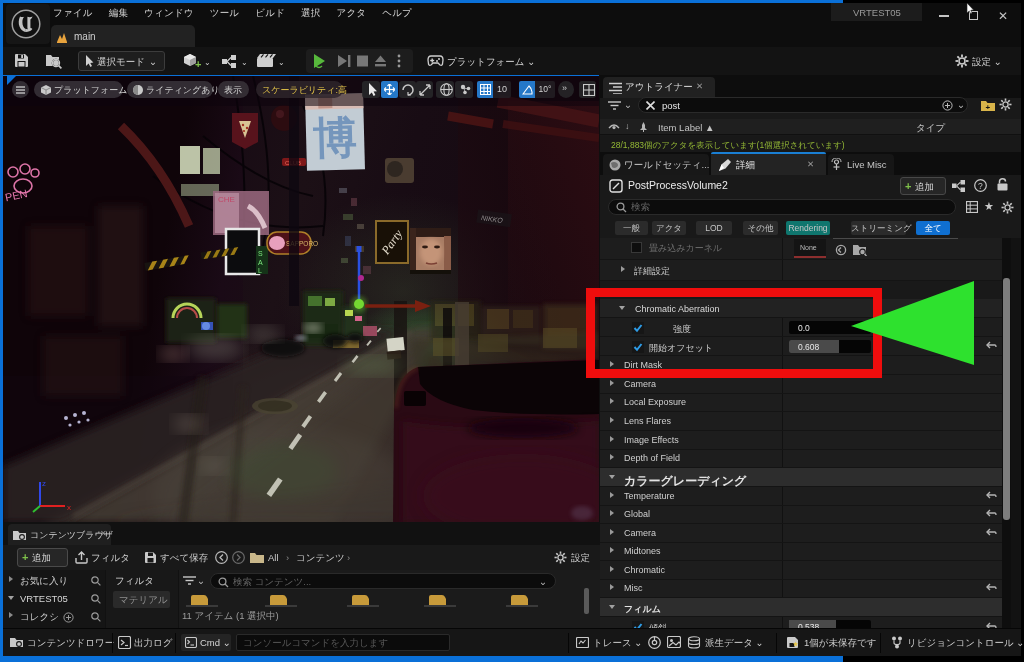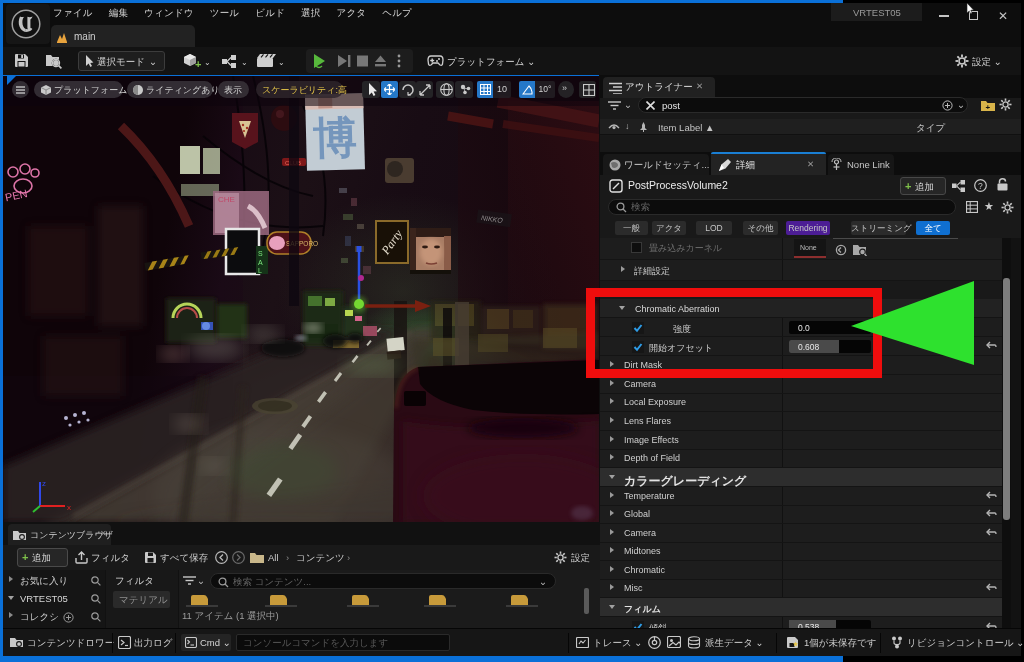--- a/index.html
+++ b/index.html
@@ -543,20 +543,21 @@
         </svg>
     <div class="abs txt" style="left:25px;top:46px;color:#b5b5b5;font-size:9px;">↓</div>
     <svg class="abs" style="left:39px;top:47px;" width="9" height="10">
           <path d="M4.5 0 L6 3 L6 6 L8 8 L1 8 L3 6 L3 3 Z" fill="#b5b5b5"></path>
           <line x1="4.5" y1="8" x2="4.5" y2="10" stroke="#b5b5b5" stroke-width="1"></line>
         </svg>
     <div class="abs txt" style="left:58px;top:47px;color:#c3c3c3;">Item Label ▲</div>
     <div class="abs txt" style="left:316px;top:47px;color:#c3c3c3;">タイプ</div>
 
     <div class="abs" style="left:0;top:61px;width:421px;height:19px;background:#181818;"></div>
+    <div class="abs txt" style="left:11px;top:65px;color:#93b735;font-size:8.5px;">28/1,883個のアクタを表示しています(1個選択されています)</div>
 
     <div class="abs" style="left:0;top:77px;width:421px;height:23px;background:#0d0d0d;"></div>
     <div class="abs" style="left:3px;top:79px;width:106px;height:21px;background:#181818;border-radius:4px 4px 0 0;"></div>
     <svg class="abs" style="left:9px;top:84px;" width="12" height="12">
           <circle cx="6" cy="6" r="5.5" fill="#a8a8a8"></circle>
           <path d="M2 4 Q5 2 8 4 Q10 6 8 8 Q5 10 3 8" fill="#6e6e6e"></path>
         </svg>
     <div class="abs txt" style="left:24px;top:84px;color:#c6c6c6;">ワールドセッティ...</div>
     <div class="abs" style="left:111px;top:77px;width:115px;height:23px;background:#232323;border-top:2px solid #1a7fd4;border-radius:2px 2px 0 0;"></div>
     <svg class="abs" style="left:119px;top:84px;" width="12" height="12">
@@ -565,21 +566,21 @@
         </svg>
     <div class="abs txt" style="left:136px;top:84px;color:#e8e8e8;">詳細</div>
     <div class="abs txt" style="left:207px;top:84px;color:#9a9a9a;font-size:8.5px;">✕</div>
     <div class="abs" style="left:228px;top:79px;width:66px;height:21px;background:#161616;border-radius:4px 4px 0 0;"></div>
     <svg class="abs" style="left:230px;top:83px;" width="13" height="13">
           <circle cx="6.5" cy="4" r="2" fill="none" stroke="#c0c0c0" stroke-width="1.2"></circle>
           <path d="M2 4 Q2 0 6.5 0 M11 4 Q11 0 6.5 0" fill="none" stroke="#c0c0c0" stroke-width="1"></path>
           <line x1="6.5" y1="6" x2="6.5" y2="12" stroke="#c0c0c0" stroke-width="1.2"></line>
           <line x1="3.5" y1="9" x2="9.5" y2="9" stroke="#c0c0c0" stroke-width="1.2"></line>
         </svg>
-    <div class="abs txt" style="left:247px;top:84px;color:#c6c6c6;">None Link</div>
+    <div class="abs txt" style="left:247px;top:84px;color:#c6c6c6;">Live Misc</div>
 
     <div class="abs" style="left:0;top:100px;width:421px;height:22px;background:#191919;"></div>
     <svg class="abs" style="left:9px;top:104px;" width="14" height="14">
           <rect x="1" y="1" width="12" height="12" rx="2.5" fill="none" stroke="#e0e0e0" stroke-width="1.4"></rect>
           <line x1="4" y1="10" x2="10" y2="4" stroke="#e0e0e0" stroke-width="1.4"></line>
         </svg>
     <div class="abs txt" style="left:28px;top:104px;color:#ececec;font-size:10.5px;">PostProcessVolume2</div>
     <div class="abs" style="left:300px;top:102px;width:46px;height:18px;background:#262626;border:1px solid #484848;border-radius:3px;"></div>
     <div class="abs txt" style="left:305px;top:105px;color:#7fc24a;font-size:11px;font-weight:bold;">+</div>
     <div class="abs txt" style="left:315px;top:106px;color:#dcdcdc;">追加</div>
@@ -624,21 +625,21 @@
             <line x1="2.3" y1="10.7" x2="3.9" y2="9.1"></line>
             <line x1="9.1" y1="3.9" x2="10.7" y2="2.3"></line>
           </g>
         </svg>
 
     <div class="abs" style="left:0;top:143px;width:421px;height:20px;background:#191919;"></div>
     <div class="abs txt" style="left:15px;top:146px;width:33px;height:14px;background:#2b2b2b;border-radius:2px;text-align:center;line-height:14px;color:#c6c6c6;font-size:8.5px;">一般</div>
     <div class="abs txt" style="left:52px;top:146px;width:34px;height:14px;background:#2b2b2b;border-radius:2px;text-align:center;line-height:14px;color:#c6c6c6;font-size:8.5px;">アクタ</div>
     <div class="abs txt" style="left:96px;top:146px;width:36px;height:14px;background:#2b2b2b;border-radius:2px;text-align:center;line-height:14px;color:#c6c6c6;font-size:8.5px;">LOD</div>
     <div class="abs txt" style="left:143px;top:146px;width:35px;height:14px;background:#2b2b2b;border-radius:2px;text-align:center;line-height:14px;color:#c6c6c6;font-size:8.5px;">その他</div>
-    <div class="abs txt" style="left:186px;top:146px;width:44px;height:14px;background:#4c1d95;border-radius:2px;text-align:center;line-height:14px;color:#c6c6c6;font-size:8.5px;">Rendering</div>
+    <div class="abs txt" style="left:186px;top:146px;width:44px;height:14px;background:#0f766e;border-radius:2px;text-align:center;line-height:14px;color:#c6c6c6;font-size:8.5px;">Rendering</div>
     <div class="abs txt" style="left:251px;top:146px;width:55px;height:14px;background:#2b2b2b;border-radius:2px;text-align:center;line-height:14px;color:#c6c6c6;font-size:8.5px;">ストリーミング</div>
     <div class="abs txt" style="left:316px;top:146px;width:34px;height:14px;background:#0f6fd0;border-radius:2px;text-align:center;line-height:14px;color:#fff;font-size:8.5px;">全て</div>
 
     <div id="props" class="abs" style="left:0;top:163px;width:404px;height:390px;background:#1d1d1d;overflow:hidden;">
       <div class="abs" style="left:182px;top:0;width:1px;height:390px;background:#111;"></div>
 
       <div class="abs" style="left:0;top:0;width:404px;height:22px;border-bottom:1px solid #141414;"></div>
       <div class="abs" style="left:31px;top:4px;width:11px;height:11px;background:#0e0e0e;border:1px solid #383838;"></div>
       <div class="abs txt" style="left:49px;top:4px;color:#6f6f6f;font-size:9px;">畳み込みカーネル</div>
       <div class="abs" style="left:233px;top:0px;width:125px;height:1px;background:#4a4a4a;"></div>

